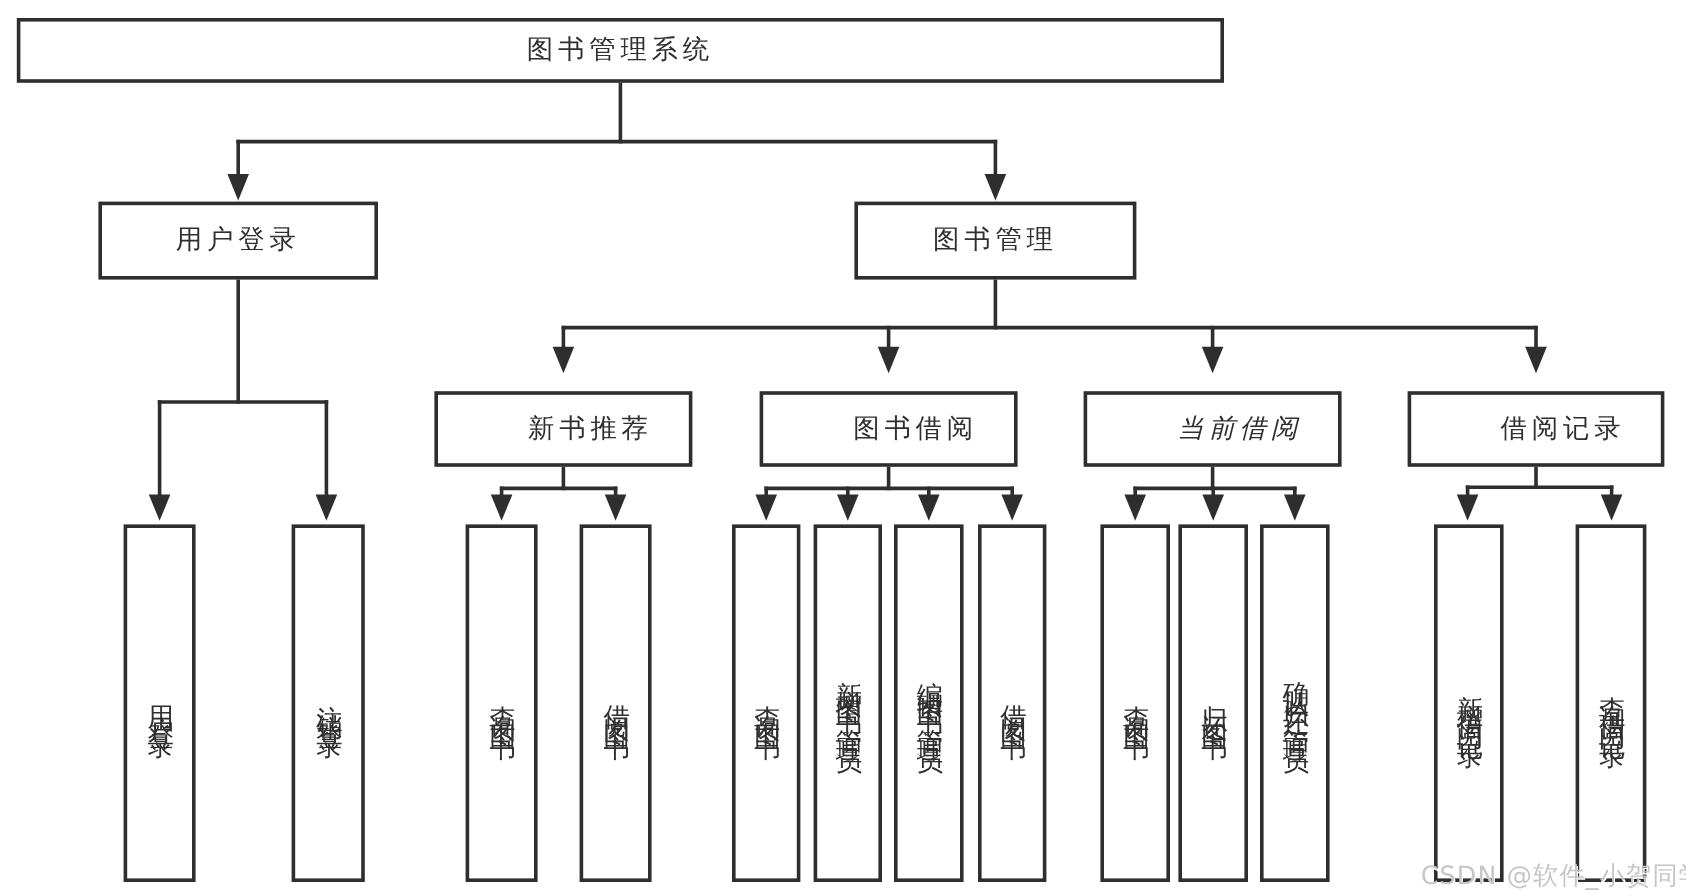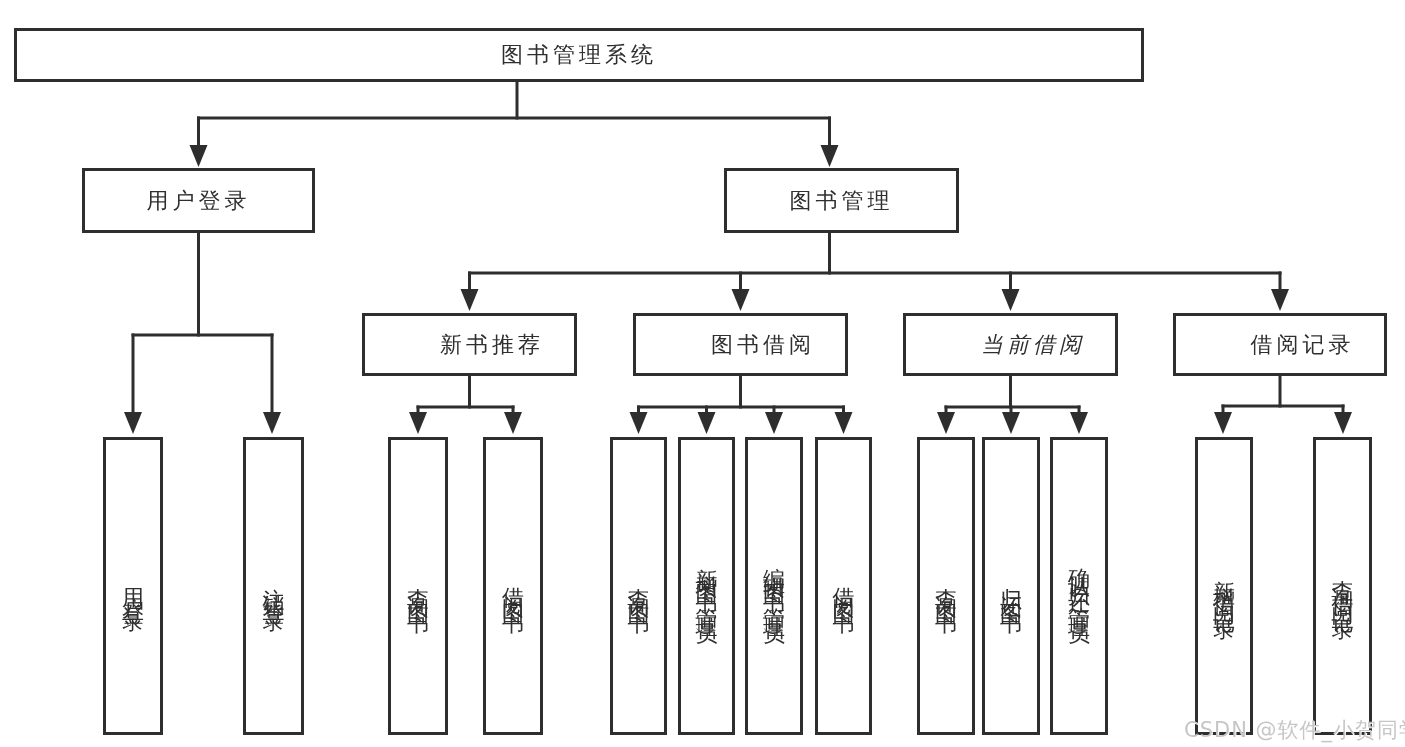--- a/index.html
+++ b/index.html
@@ -40,26 +40,26 @@
     letter-spacing: 4px;
     white-space: nowrap;
   }
   .vnode .lbl {
     writing-mode: vertical-rl;
     text-orientation: mixed;
     letter-spacing: 8px;
     white-space: normal;
   }
   
-  .n-root   { left: 14px;  top: 28px;  width: 1130px; height: 54px; }
+  .n-root   { left: 14px;  top: 15px;  width: 1006px; height: 54px; }
   
   .n-login  { left: 82px;  top: 168px; width: 233px;  height: 65px; }
-  .n-mgmt   { left: 712px; top: 168px; width: 235px;  height: 65px; margin-left: 12px; }
-  
-  .n-l3 { top: 313px; height: 63px; width: 215px; padding-left: 45px; }
+  .n-mgmt   { left: 712px; top: 168px; width: 235px;  height: 65px; }
+  
+  .n-l3 { top: 326px; height: 63px; width: 215px; padding-left: 45px; }
   .n-recommend { left: 362px; }
   .n-borrow    { left: 633px; text-align: right; }
   .n-current   { left: 903px; font-style: italic; }
   .n-records   { left: 1173px; width: 214px; }
   
   .vnode { top: 437px; height: 298px; }
   .lf-1  { left: 103px;  width: 60px; }
   .lf-2  { left: 243px;  width: 61px; }
   .lf-3  { left: 388px;  width: 60px; }
   .lf-4  { left: 483px;  width: 60px; }

